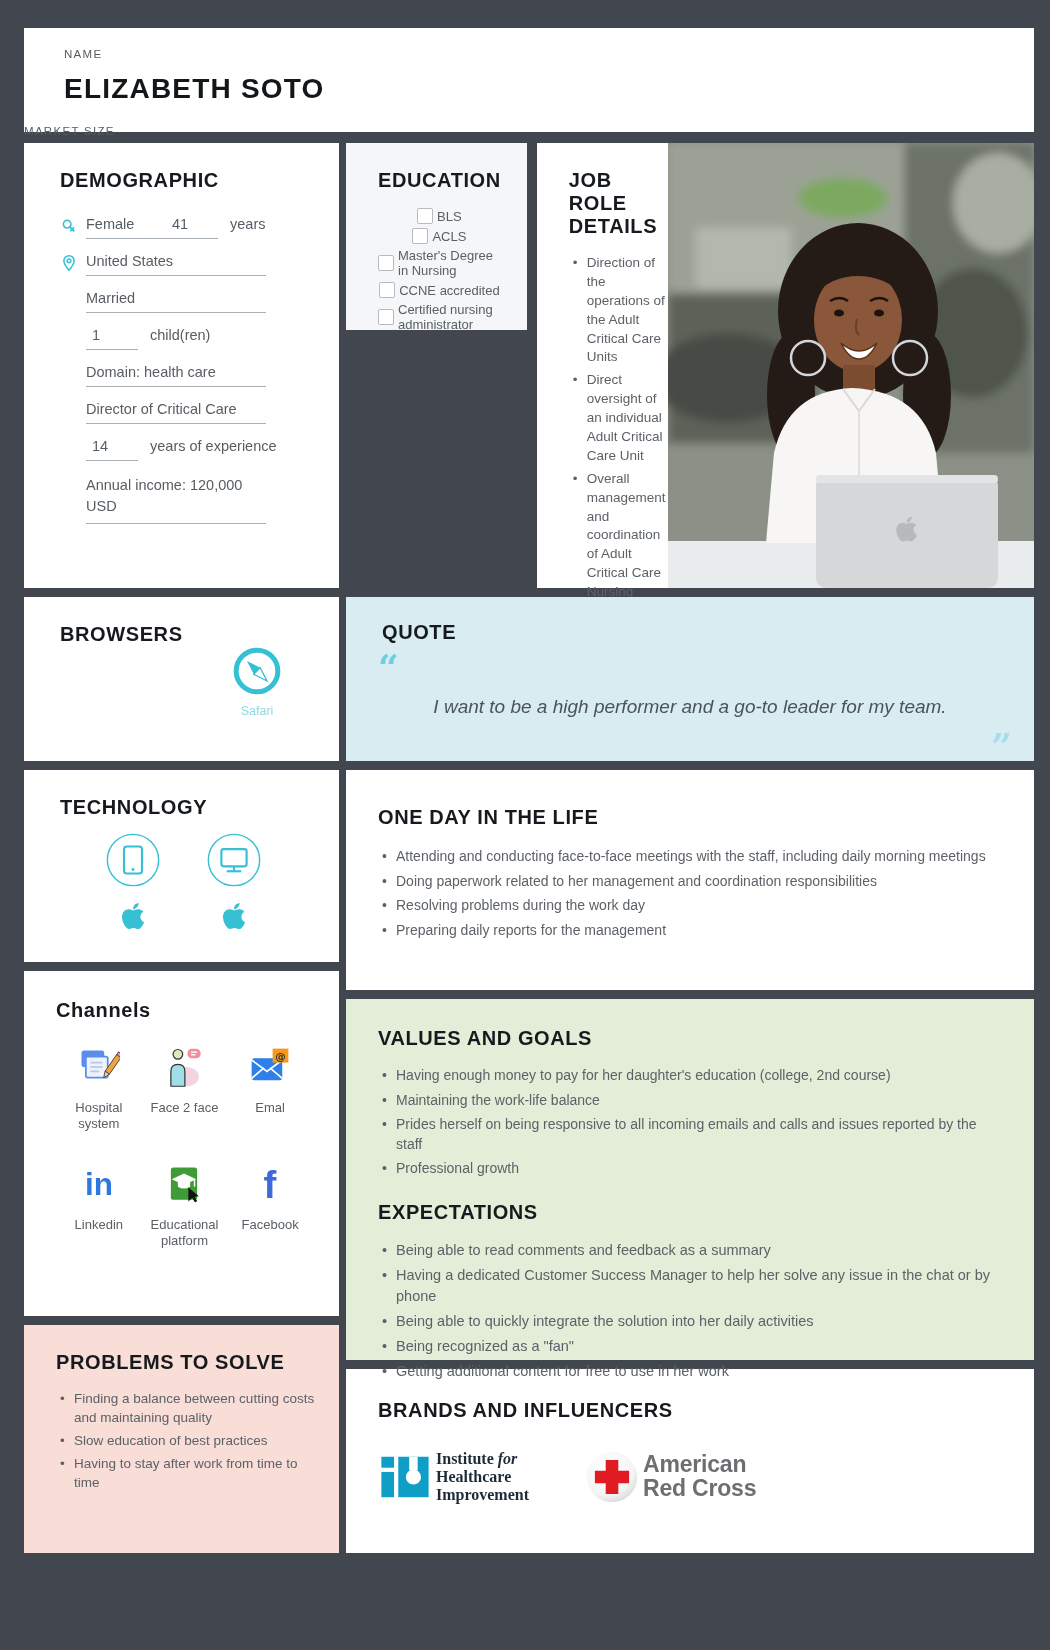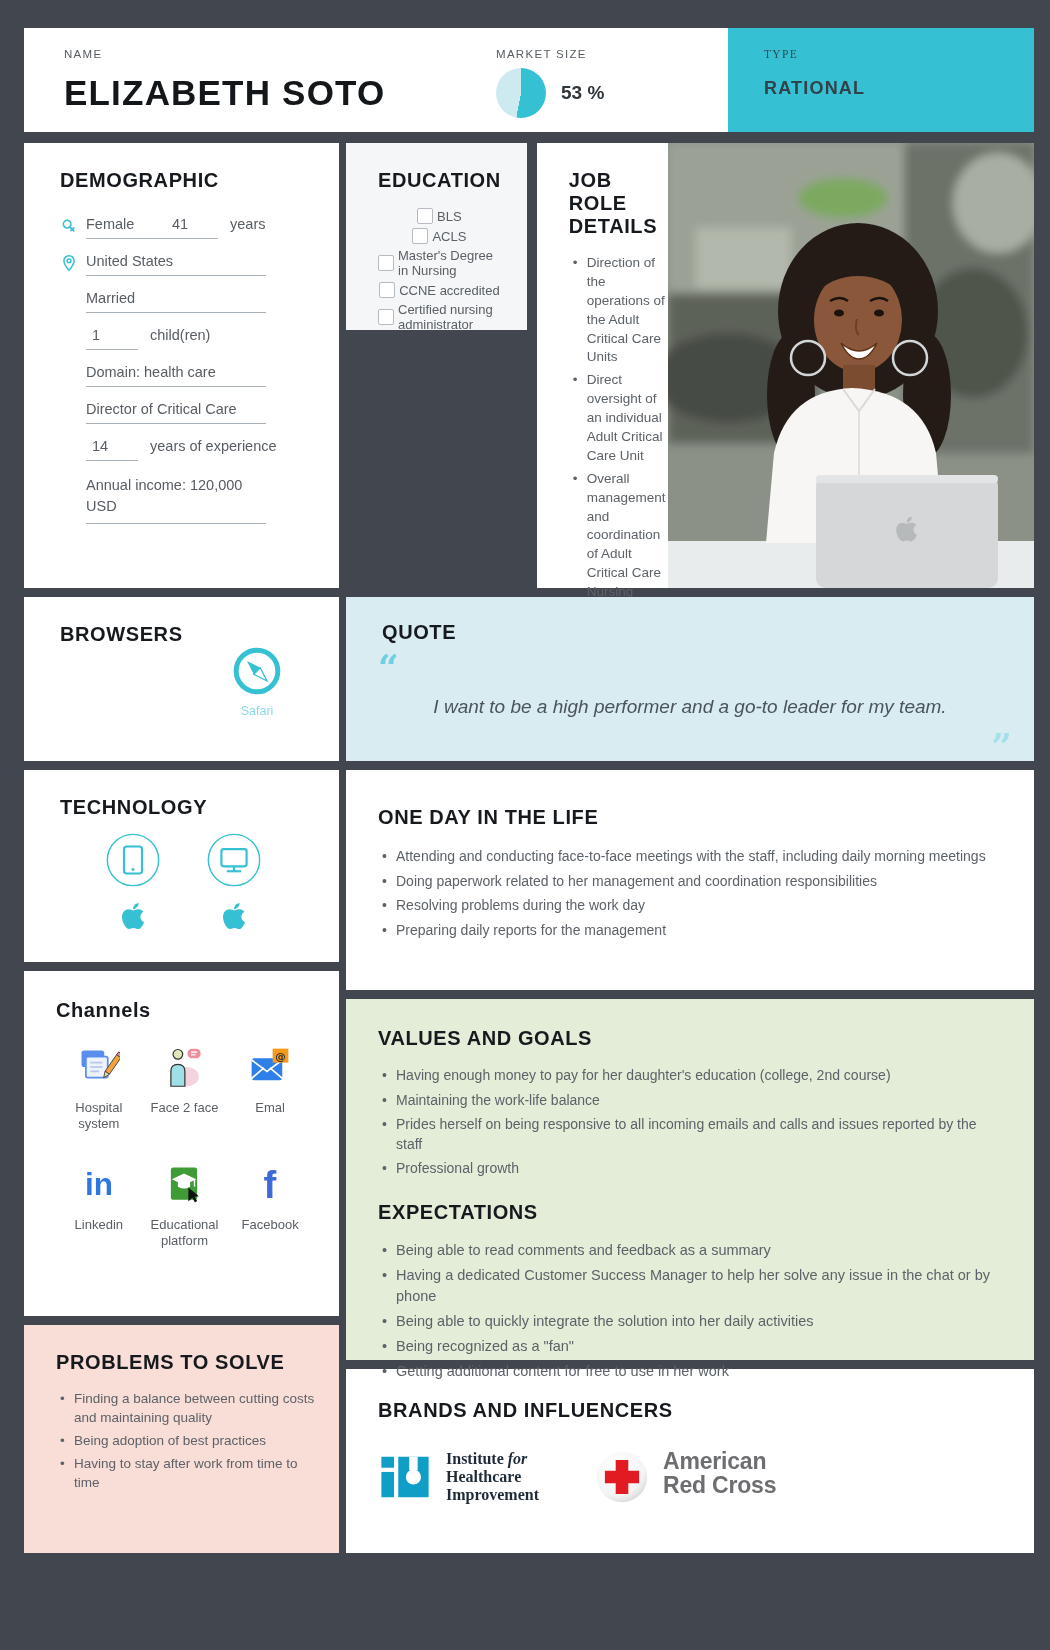--- a/index.html
+++ b/index.html
@@ -4,24 +4,24 @@
 <style>
   html,body{margin:0;padding:0;background:#42474f;}
   .page{position:relative;width:1050px;height:1650px;background:#42474f;
         font-family:"Liberation Sans",sans-serif;box-sizing:border-box;
         padding:28px 16px 12px 24px;overflow:hidden;}
   .card{background:#ffffff;box-sizing:border-box;}
   h1,h2,p,ul{margin:0;padding:0;}
   h2{font-size:20px;font-weight:bold;color:#16191d;letter-spacing:.6px;}
 
   
-  .header{height:104px;display:flex;margin-bottom:11px;}
+  .header{height:104px;display:flex;margin-bottom:11px;flex-direction:column;}
   .header-main{flex:1;padding:20px 0 0 40px;}
   .label{font-size:11.5px;letter-spacing:1.3px;color:#565c62;}
-  .persona-name{margin-top:13px;font-size:35px;font-weight:bold;letter-spacing:1.2px;color:#14171a;}
+  .persona-name{margin-top:13px;font-size:28px;font-weight:bold;letter-spacing:1.2px;color:#14171a;}
   .header-market{width:232px;padding-top:20px;}
   .market-row{display:flex;align-items:center;gap:15px;margin-top:8px;}
   .pie{width:50px;height:50px;border-radius:50%;}
   .pct{font-size:19px;font-weight:bold;color:#2e353b;}
   .header-type{width:306px;background:#35c0d4;padding:20px 0 0 36px;box-sizing:border-box;}
   .header-type .label{color:#2e4a52;font-family:Liberation Serif, serif;}
   .type-value{margin-top:18px;font-size:18px;font-weight:bold;letter-spacing:1.2px;color:#33424a;}
 
   
   .cols{display:flex;gap:7px;}
@@ -99,21 +99,21 @@
   
   .valuesexp{height:361px;background:#e4edd8;padding:28px 30px 0 32px;}
   .valuesexp h2{margin-bottom:16px;}
   .valuesexp .second{margin-top:22px;}
   .valuesexp ul.bullets.exp li{font-size:14.5px;}
 
   
   .brands{flex:1;padding:30px 30px 0 32px;}
   .brands h2{margin-bottom:28px;}
   .brand-row{display:flex;align-items:center;gap:56px;}
-  .brand{display:flex;gap:14px;}
+  .brand{display:flex;align-items:center;gap:4px;}
   .brand [data-icon] svg{width:54px;height:54px;display:block;}
   .ihi-text{font-family:"Liberation Serif",serif;font-size:16px;font-weight:bold;
             color:#1e2b37;line-height:1.12;}
   .arc-text{font-size:23px;font-weight:bold;color:#6d6e71;line-height:1.04;letter-spacing:-.2px;}
 </style>
 </head>
 <body>
 
 <div class="page">
 
@@ -303,21 +303,21 @@
               <span class="channel-label">Facebook</span>
             </div>
           </div>
       </section>
 
       <section class="card problems">
         <h2>PROBLEMS TO SOLVE</h2>
         <ul class="bullets">
 
         <li>Finding a balance between cutting costs and maintaining quality</li>
-            <li>Being adoption of best practices</li>
+            <li>Slow education of best practices</li>
             <li>Having to stay after work from time to time</li>
           </ul>
       </section>
     </div>
 
     <div class="col-right">
       <div class="row1">
         <div class="col-mid">
           <section class="card education">
             <h2>EDUCATION</h2>

